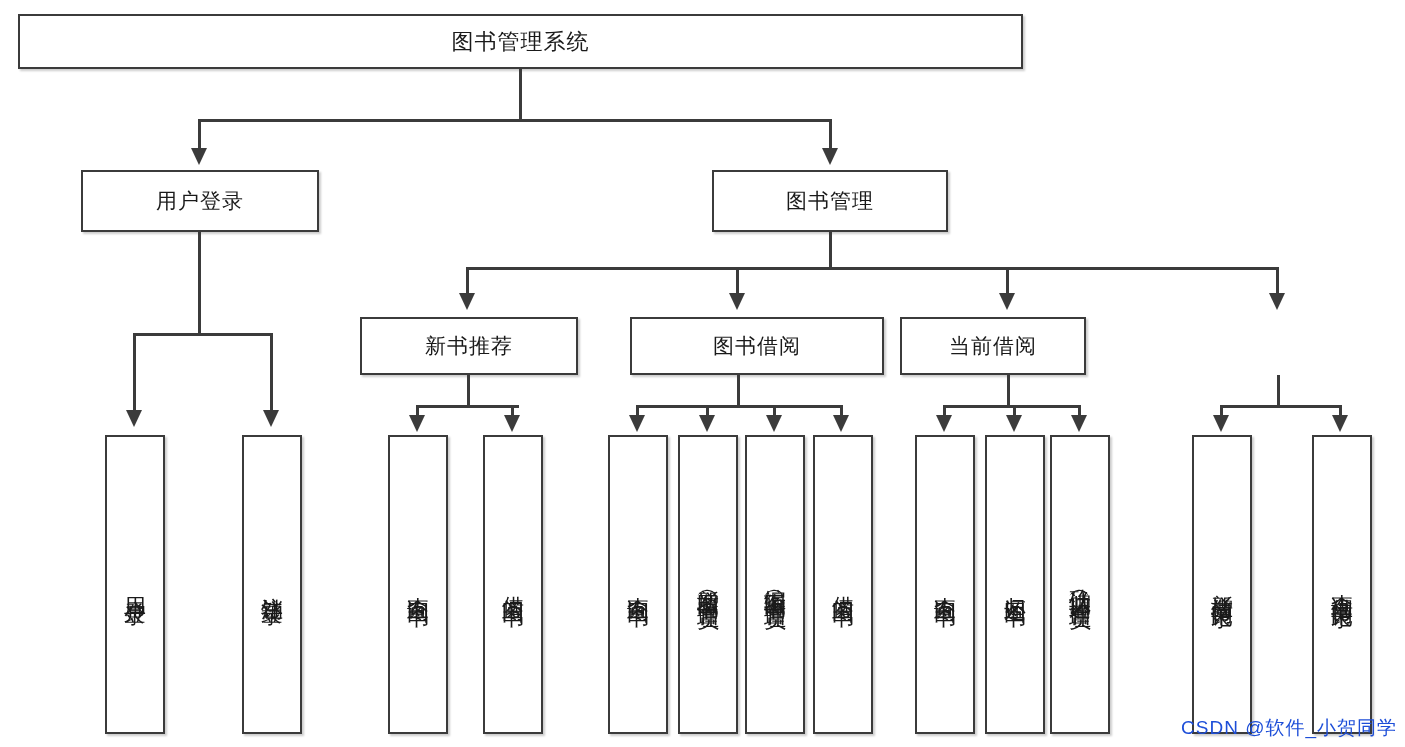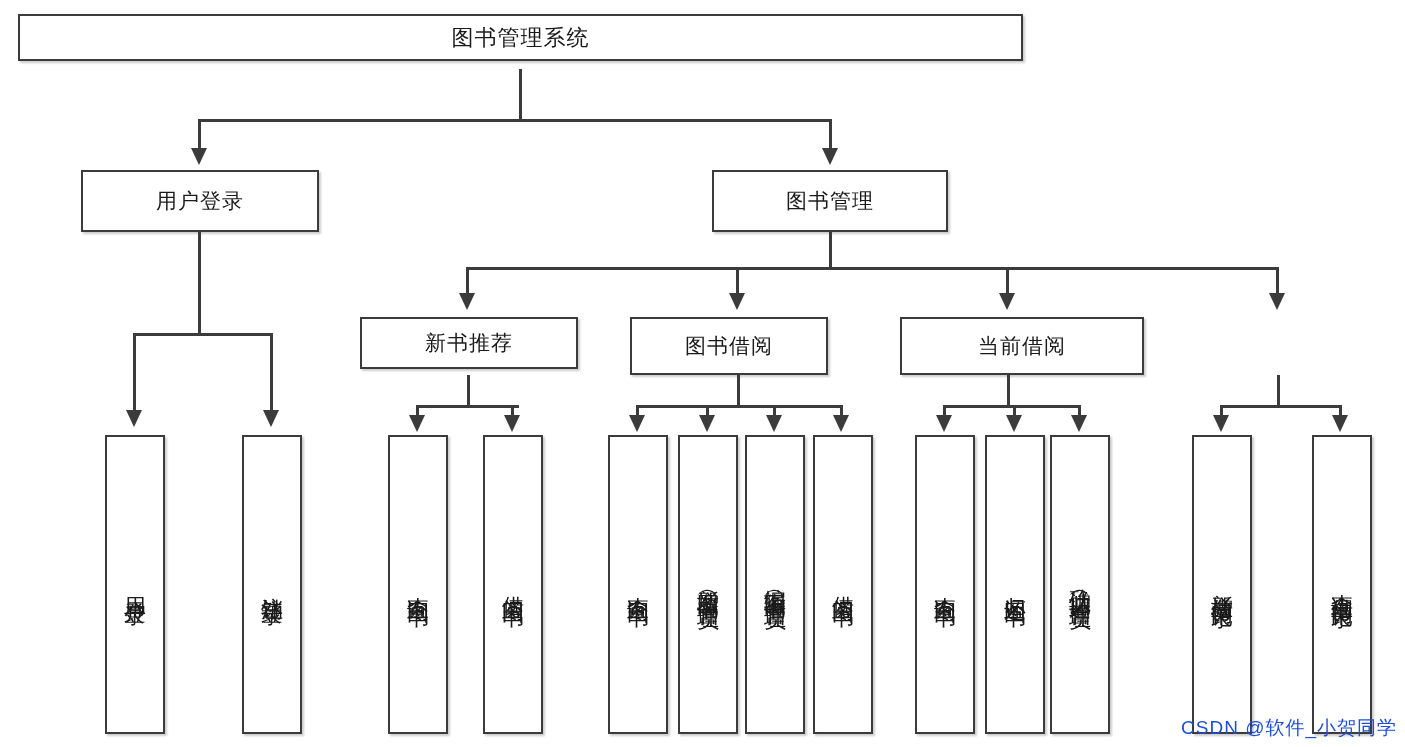--- a/index.html
+++ b/index.html
@@ -77,21 +77,21 @@
     letter-spacing: 1px;
     white-space: nowrap;
     pointer-events: none;
   }
 </style>
 </head>
 <body>
 
 <div id="canvas">
 
-  <div class="node h root" style="left:18px; top:14px; width:1005px; height:47px;">
+  <div class="node h root" style="left:18px; top:14px; width:1005px; height:55px;">
     <span>图书管理系统</span>
   </div>
 
   <div class="ln v" style="left:519px; top:69px; width:3px; height:51px;"></div>
 
   <div class="ln h" style="left:198px; top:119px; width:634px; height:3px;"></div>
 
   <div class="ln v" style="left:198px; top:119px; width:3px; height:31px;"></div>
   <div class="arrow" style="left:191px; top:148px;"></div>
 
@@ -121,27 +121,27 @@
 
   <div class="ln v" style="left:736px; top:267px; width:3px; height:28px;"></div>
   <div class="arrow" style="left:729px; top:293px;"></div>
 
   <div class="ln v" style="left:1006px; top:267px; width:3px; height:28px;"></div>
   <div class="arrow" style="left:999px; top:293px;"></div>
 
   <div class="ln v" style="left:1276px; top:267px; width:3px; height:28px;"></div>
   <div class="arrow" style="left:1269px; top:293px;"></div>
 
-  <div class="node h" style="left:360px; top:317px; width:218px; height:52px;">
+  <div class="node h" style="left:360px; top:317px; width:218px; height:58px;">
     <span>新书推荐</span>
   </div>
-  <div class="node h" style="left:630px; top:317px; width:198px; height:58px;">
+  <div class="node h" style="left:630px; top:317px; width:254px; height:58px;">
     <span>图书借阅</span>
   </div>
-  <div class="node h" style="left:900px; top:317px; width:244px; height:58px;">
+  <div class="node h" style="left:900px; top:317px; width:186px; height:58px;">
     <span>当前借阅</span>
   </div>
 
   <div class="ln v" style="left:467px; top:375px; width:3px; height:32px;"></div>
   <div class="ln h" style="left:416px; top:405px; width:103px; height:3px;"></div>
   <div class="ln v" style="left:416px; top:405px; width:3px; height:12px;"></div>
   <div class="arrow" style="left:409px; top:415px;"></div>
   <div class="ln v" style="left:511px; top:405px; width:3px; height:12px;"></div>
   <div class="arrow" style="left:504px; top:415px;"></div>
 

